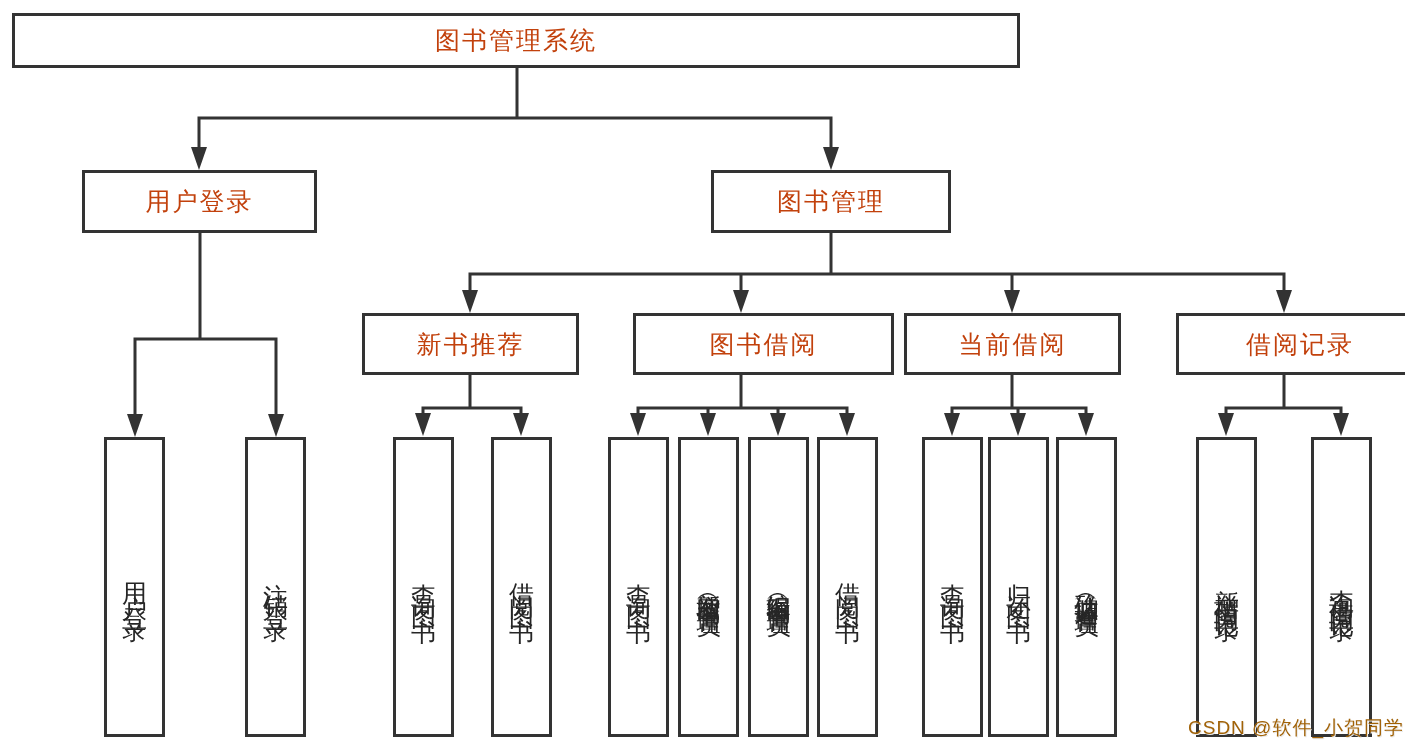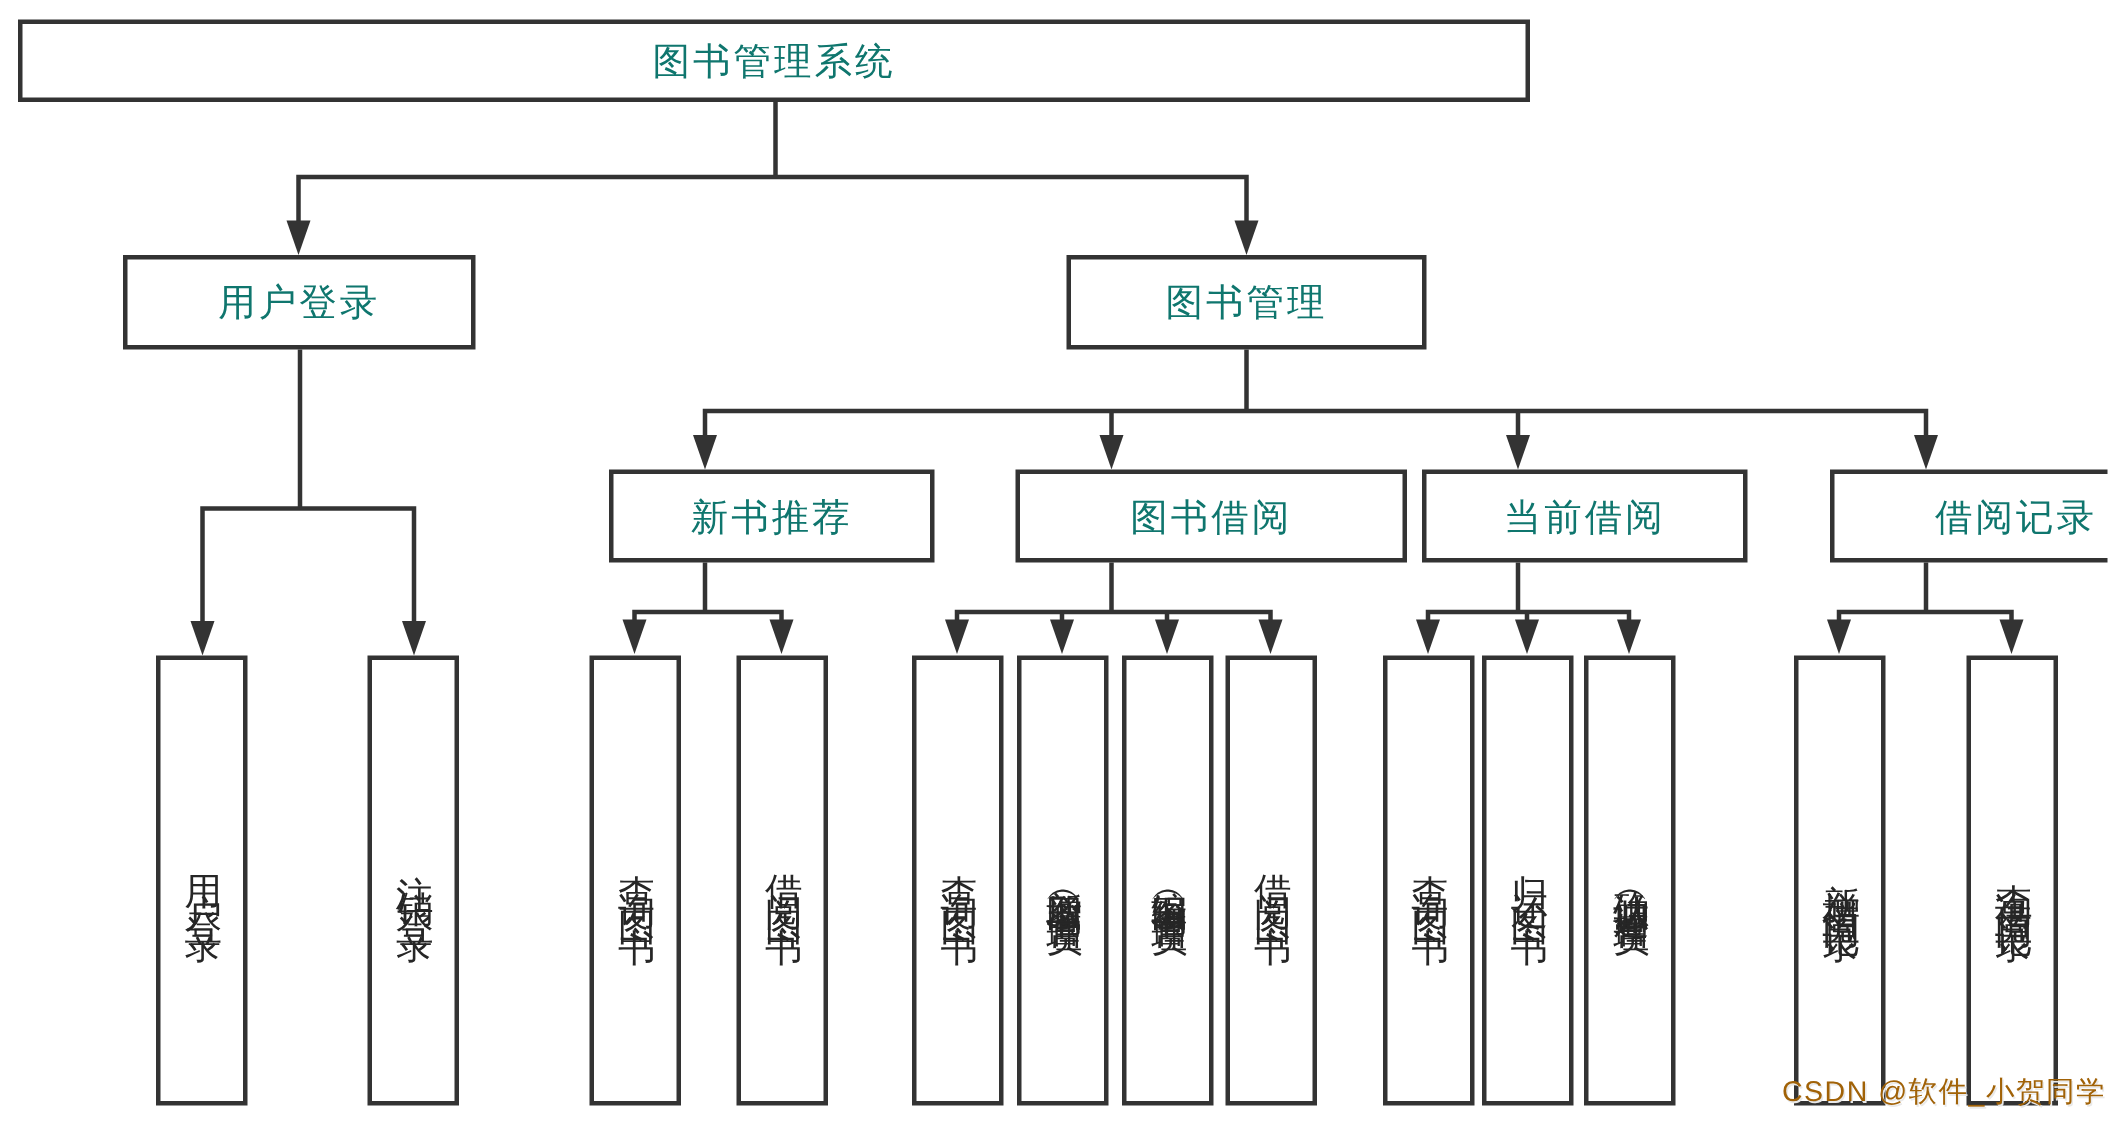--- a/index.html
+++ b/index.html
@@ -24,28 +24,28 @@
     background: #ffffff;
     border: 3px solid #333333;
     display: flex;
     align-items: center;
     justify-content: center;
     color: #262626;
   }
   .hlabel {
     font-size: 25px;
     letter-spacing: 2px;
-    color: #0f766e;
+    color: #c2410c;
     white-space: nowrap;
   }
   .root-box   { left: 12px;  top: 13px;  width: 1008px; height: 55px; }
   .lvl2       { top: 170px; height: 63px; }
   .b-userlogin{ left: 82px;  width: 235px; }
   .b-bookmgmt { left: 711px; width: 240px; }
-  .lvl3       { top: 313px; height: 62px; margin-left: 44px; }
+  .lvl3       { top: 313px; height: 62px; }
   .b-newbook  { left: 362px;  width: 217px; }
   .b-borrow   { left: 633px;  width: 261px; }
   .b-current  { left: 904px;  width: 217px; }
   .b-record   { left: 1176px; width: 248px; }
   .leaf       { top: 437px; height: 300px; width: 61px; }
   .vlabel {
     writing-mode: vertical-rl;
     text-orientation: mixed;
     font-size: 25px;
     letter-spacing: 12px;

